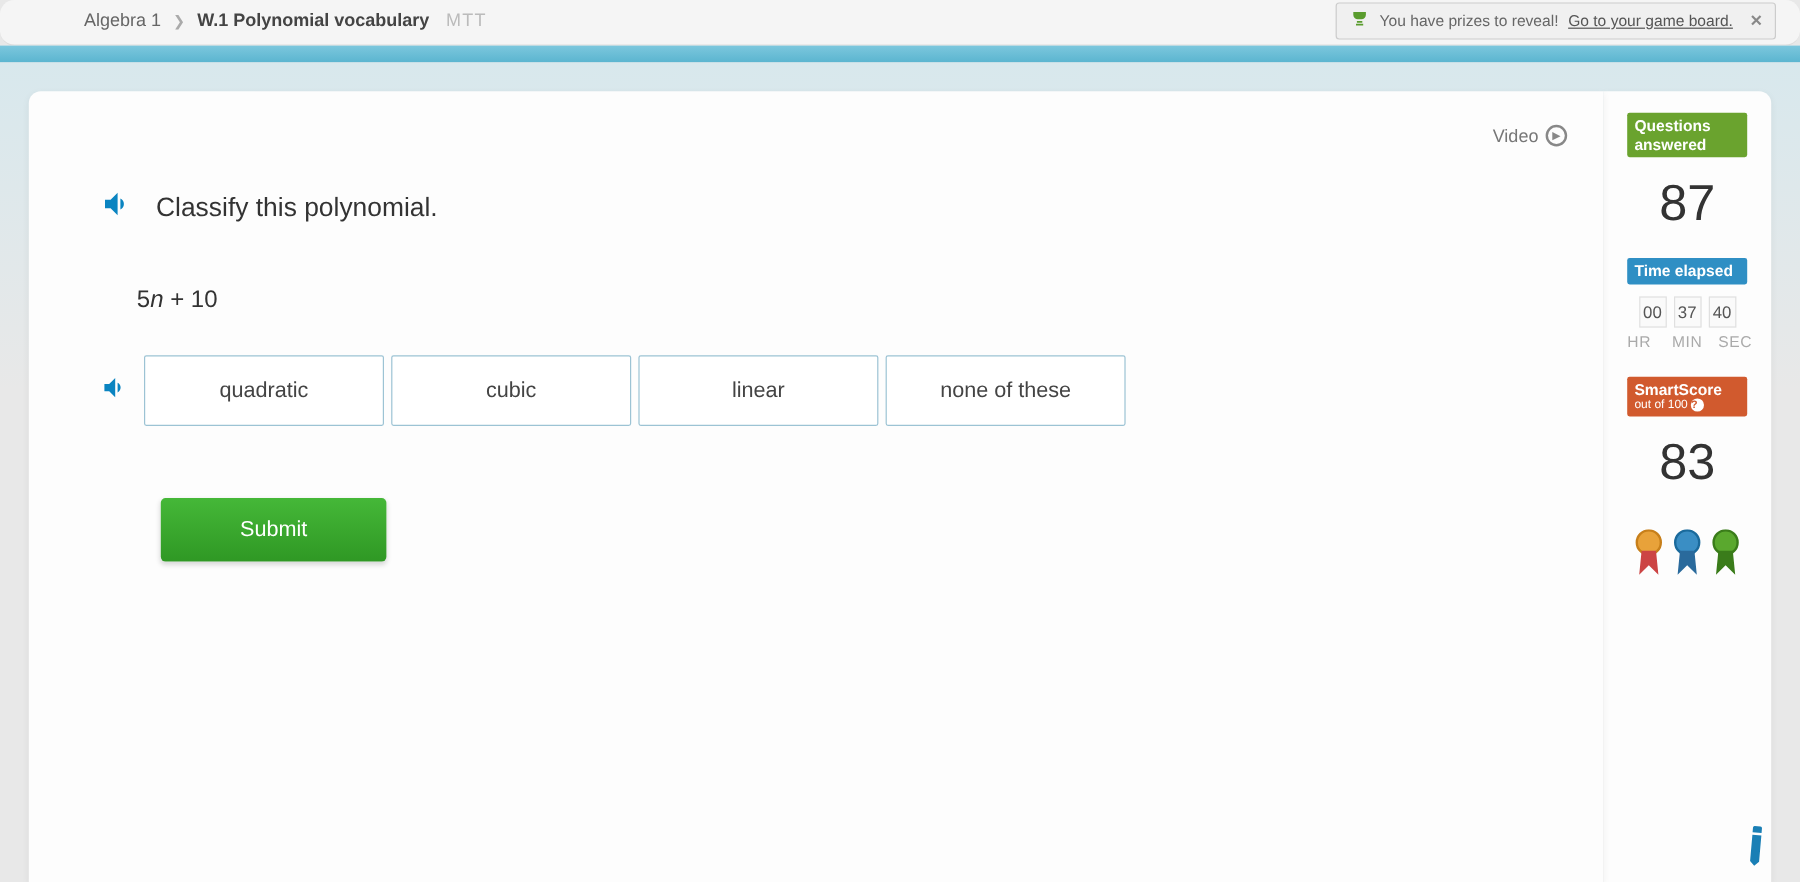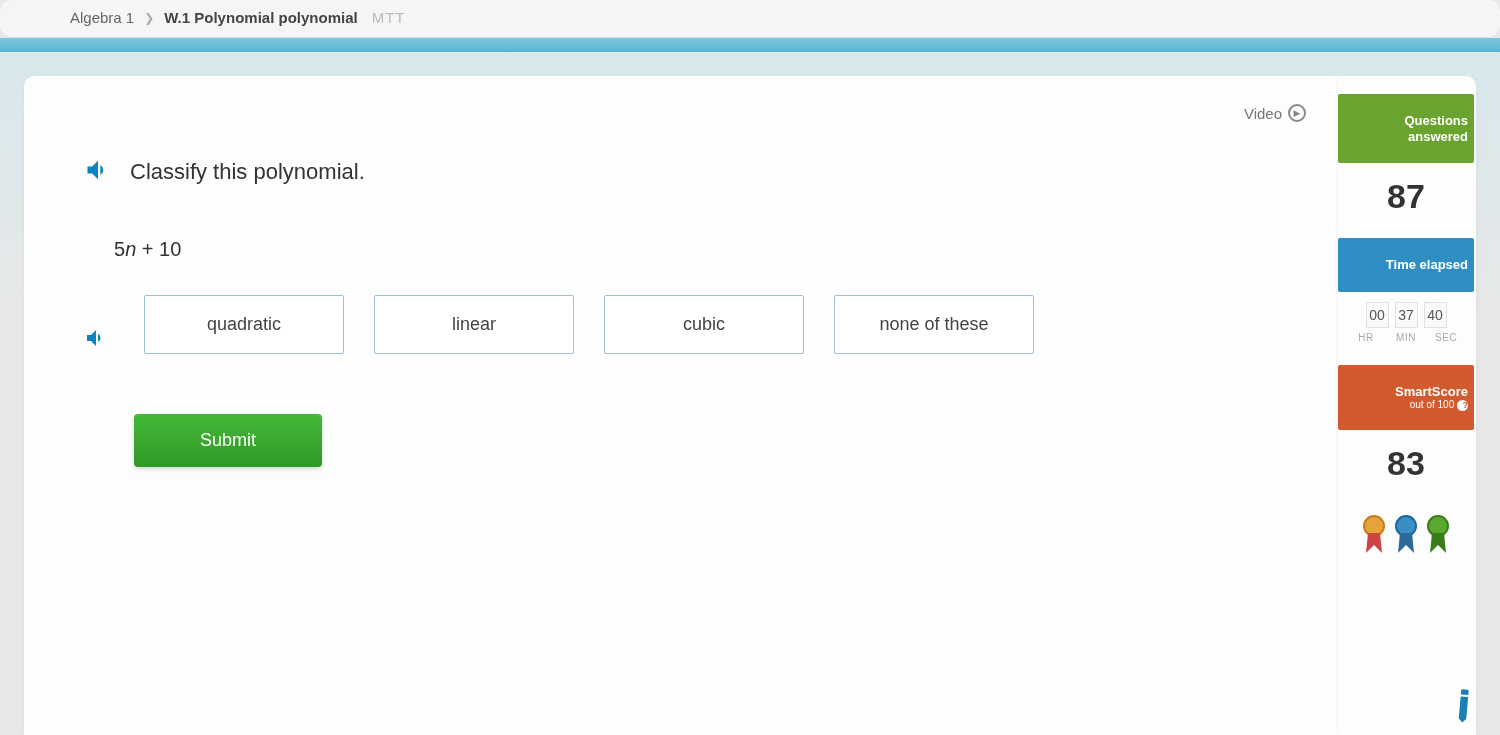--- a/index.html
+++ b/index.html
@@ -104,22 +104,22 @@
     .expression {
       font-size: 20px;
       color: #333;
       margin-left: 30px;
       margin-bottom: 34px;
     }
     .expression .var { font-style: italic; }
 
     .answers-row {
       display: flex;
-      align-items: flex-end;
-      gap: 30px;
+      align-items: center;
+      gap: 6px;
       margin-left: 0;
       margin-bottom: 60px;
     }
     .answers-row .speaker-small { color: #0a84c1; cursor: pointer; margin-right: 6px;}
     .answer-btn {
       border: 1px solid #9cc3d4;
       background: #fff;
       color: #444;
       font-size: 18px;
       padding: 18px 10px;
@@ -147,36 +147,36 @@
       background: #fdfdfd;
       border-radius: 0 10px 0 0;
       box-shadow: 0 2px 6px rgba(0,0,0,0.05);
       display: flex;
       flex-direction: column;
       align-items: center;
       padding-top: 18px;
       gap: 0;
     }
     .side-box-header {
-      width: 136px;
-      padding: 19px 6px;
-      text-align: right;
+      width: 100px;
+      padding: 3px 6px;
+      text-align: left;
       color: #fff;
       font-size: 13px;
       font-weight: bold;
       border-radius: 2px;
     }
     .green-h { background: #6aa32e; line-height: 1.2; }
     .blue-h { background: #2f8fc4; line-height: 1.2; }
     .orange-h { background: #d15a2e; line-height: 1.2; }
     .orange-h .sub { font-size: 10px; font-weight: normal; display:block; }
 
     .big-number {
-      font-size: 34px;
-      font-weight: bold;
+      font-size: 42px;
+      font-weight: normal;
       color: #333;
       margin: 14px 0 22px 0;
     }
     .time-grid {
       display: flex;
       gap: 6px;
       margin: 10px 0 4px 0;
     }
     .time-cell {
       width: 23px;
@@ -188,21 +188,21 @@
       background: #fafafa;
     }
     .time-labels {
       display: flex;
       gap: 6px;
       margin-bottom: 22px;
     }
     .time-label {
       width: 34px;
       text-align: center;
-      font-size: 10px;
+      font-size: 13px;
       color: #aaa;
       letter-spacing: 0.5px;
     }
     .ribbons {
       display: flex;
       gap: 6px;
       margin-top: 10px;
     }
 
     .pencil {
@@ -214,22 +214,32 @@
       cursor: pointer;
     }
   </style>
 </head>
 <body>
 
 <div class="topbar">
   <div class="breadcrumb">
     <span class="course">Algebra 1</span>
     <span class="chev">❯</span>
-    <span class="lesson">W.1 Polynomial polynomial</span>
+    <span class="lesson">W.1 Polynomial vocabulary</span>
     <span class="code">MTT</span>
+  </div>
+  <div class="prize-banner">
+    <span class="trophy">
+      <svg width="18" height="18" viewBox="0 0 24 24" fill="#5a9c2e">
+          <path d="M5 4h14v3a5 5 0 01-5 5h-4a5 5 0 01-5-5V4zm4 10h6v2H9v-2zm-1 3h8v2H8v-2z"></path>
+        </svg>
+    </span>
+    <span>You have prizes to reveal!</span>
+    <a href="#">Go to your game board.</a>
+    <span class="close">✕</span>
   </div>
 </div>
 
 <div class="blue-strip"></div>
 
 <div class="stage">
 
   <div class="card">
     <div class="video-link">
       <span>Video</span>
@@ -249,22 +259,22 @@
       <span>5</span><span class="var">n</span><span> + 10</span>
     </div>
 
     <div class="answers-row">
       <span class="speaker-small">
         <svg width="24" height="24" viewBox="0 0 24 24" fill="#0a84c1">
             <path d="M3 9v6h4l5 5V4L7 9H3zm13.5 3a4.5 4.5 0 00-2.5-4v8a4.5 4.5 0 002.5-4z"></path>
           </svg>
       </span>
       <button class="answer-btn">quadratic</button>
+      <button class="answer-btn">cubic</button>
       <button class="answer-btn">linear</button>
-      <button class="answer-btn">cubic</button>
       <button class="answer-btn">none of these</button>
     </div>
 
     <button class="submit-btn">Submit</button>
   </div>
 
   <div class="sidebar">
     <div class="side-box-header green-h">Questions answered</div>
     <div class="big-number">87</div>
 

